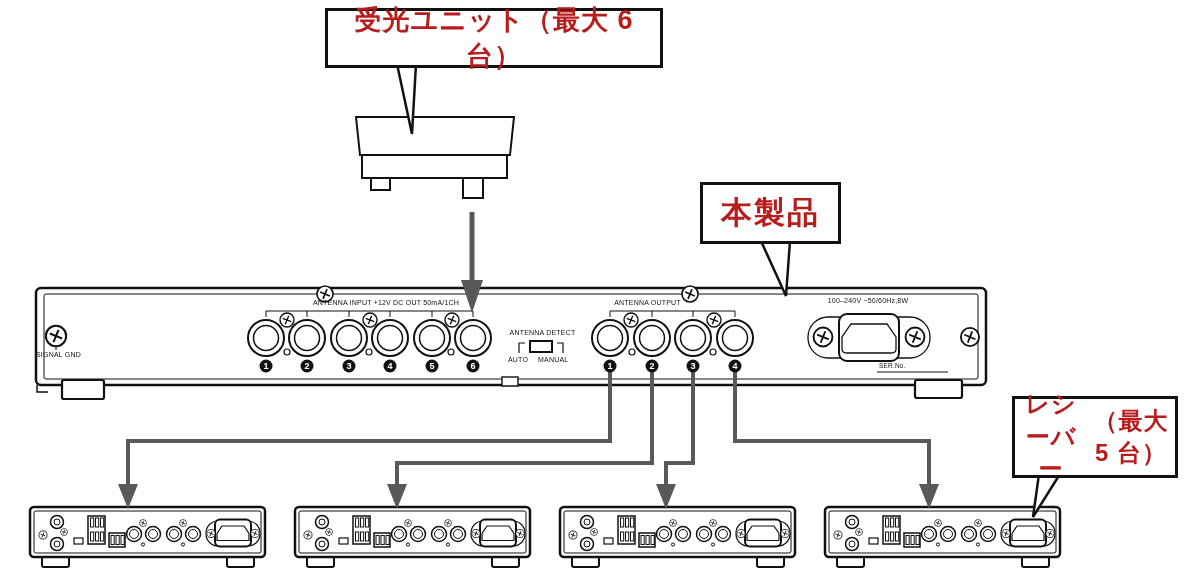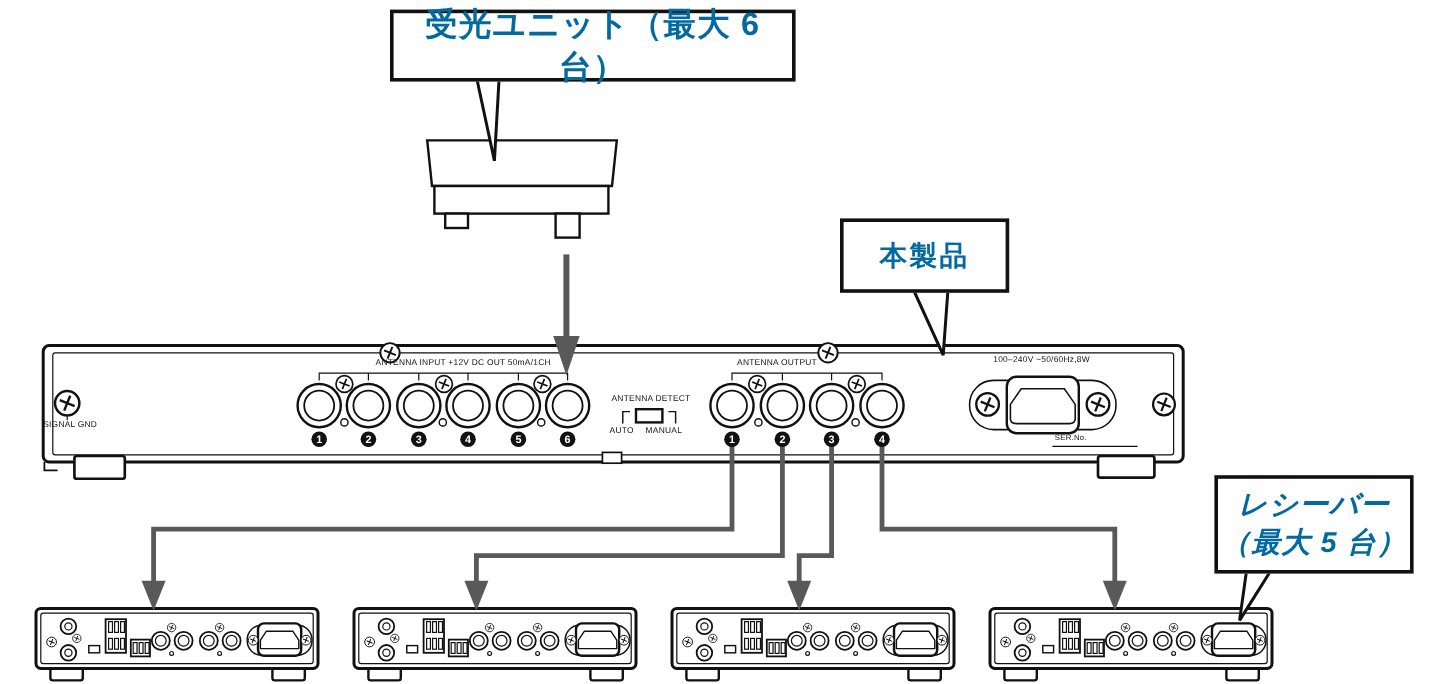--- a/index.html
+++ b/index.html
@@ -1,25 +1,25 @@
 <!DOCTYPE html>
 <html><head>
 <meta charset="utf-8">
 <style>
   html,body{margin:0;padding:0;background:#fff;}
   #stage{position:relative;width:1200px;height:570px;background:#fff;overflow:hidden;
          font-family:"Liberation Sans",sans-serif;color:#111;}
   #art{position:absolute;left:0;top:0;}
   .callout{position:absolute;border:3px solid #111;background:#fff;display:flex;
            align-items:center;justify-content:center;text-align:center;
-           font-weight:600;color:#0369a1;box-sizing:border-box;}
+           font-weight:600;color:#b91c1c;box-sizing:border-box;}
   .co1{left:325px;top:8px;width:338px;height:60px;font-size:27px;letter-spacing:1px;}
-  .co2{left:700px;top:182px;width:141px;height:62px;font-size:23px;letter-spacing:2px;}
+  .co2{left:700px;top:182px;width:141px;height:62px;font-size:31px;letter-spacing:2px;}
   .co3{left:1012px;top:396px;width:166px;height:82px;font-size:24px;line-height:1.35;
-       flex-direction:column;letter-spacing:1px;font-style:italic;}
+       flex-direction:row;letter-spacing:1px;}
   .tiny{position:absolute;font-size:7px;letter-spacing:.2px;color:#111;white-space:nowrap;}
   .ctr{text-align:center;}
 </style>
 </head>
 <body>
 
 <div id="stage">
 
 <svg id="art" width="1200" height="570" viewBox="0 0 1200 570">
   <defs>

